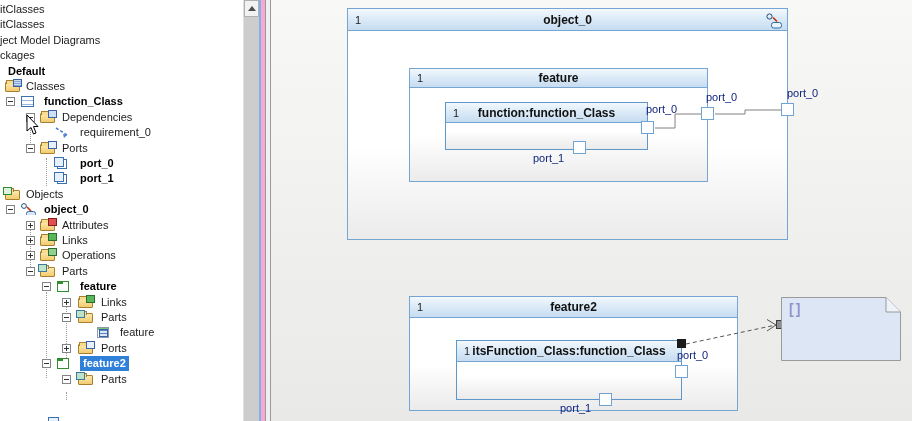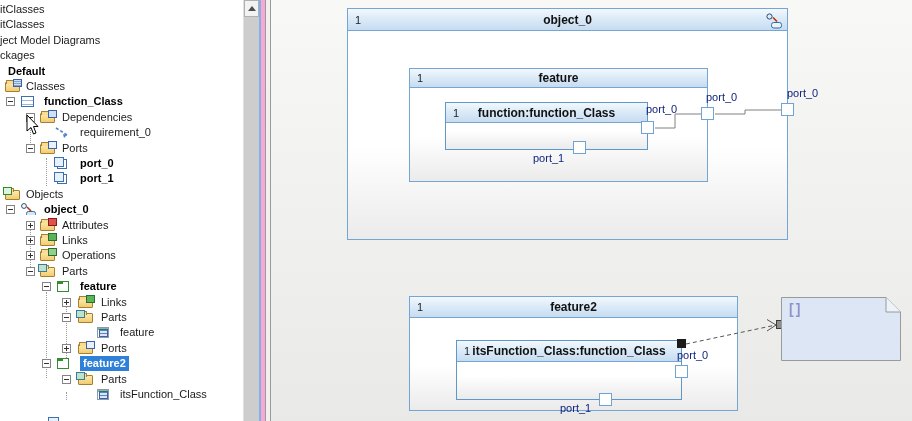--- a/index.html
+++ b/index.html
@@ -227,24 +227,20 @@
       <span class="tico ic-part"></span>
       <span class="tlabel">feature2</span>
       </div>
 
     <div class="trow l6" style="--i:24">
       <span class="exp"></span>
       <span class="tico ic-folder b-parts"></span>
       <span class="tlabel">Parts</span>
       </div>
 
-    <div class="trow l7" style="--i:25">
-      <span class="tico ic-instance"></span>
-      <span class="tlabel">itsFunction_Class</span>
-      </div>
 
     <div class="partial-icon"></div>
 
     <svg style="position:absolute;left:25px;top:114px" width="16" height="24">
       <path d="M2,1 L2,17 L6,13.5 L8.5,20 L11,19 L8.5,12.5 L13,12.5 Z" fill="#fff" stroke="#000" stroke-width="1"></path>
     </svg>
   </div>
 
   <div class="vscroll">
     <div class="vs-btn"></div>

